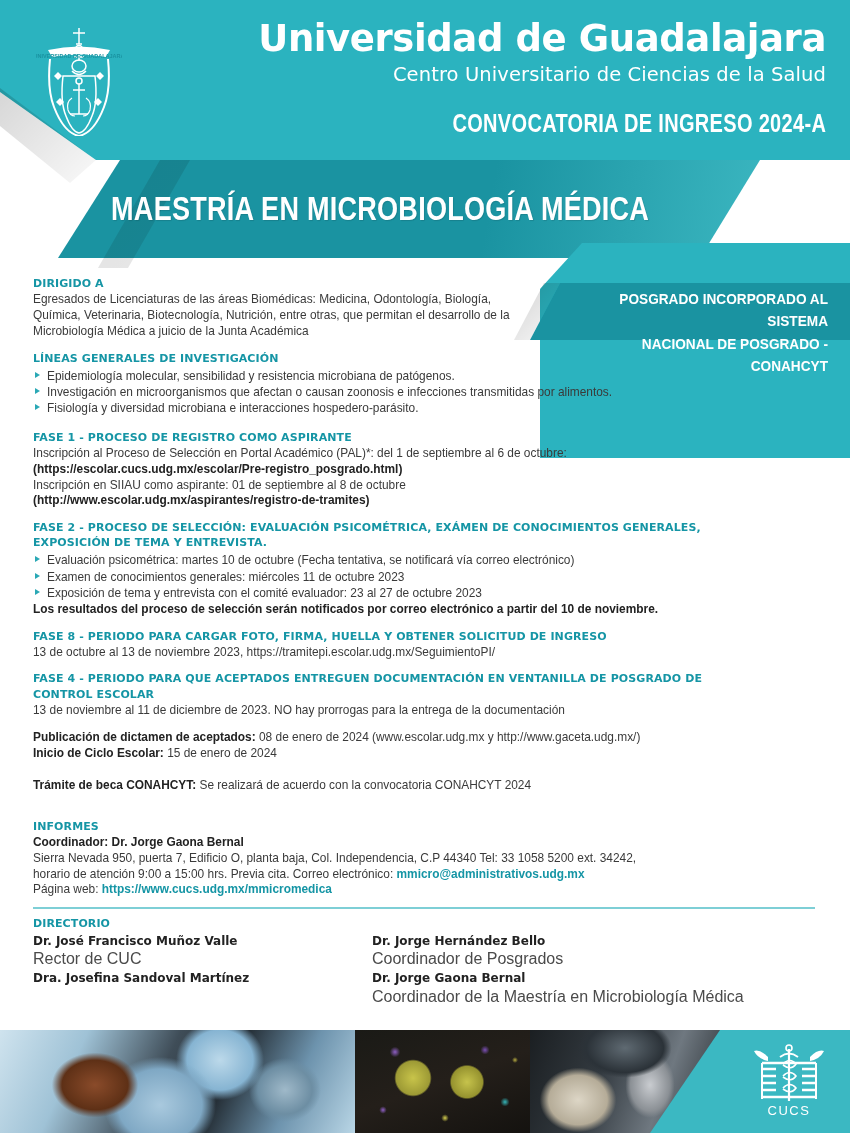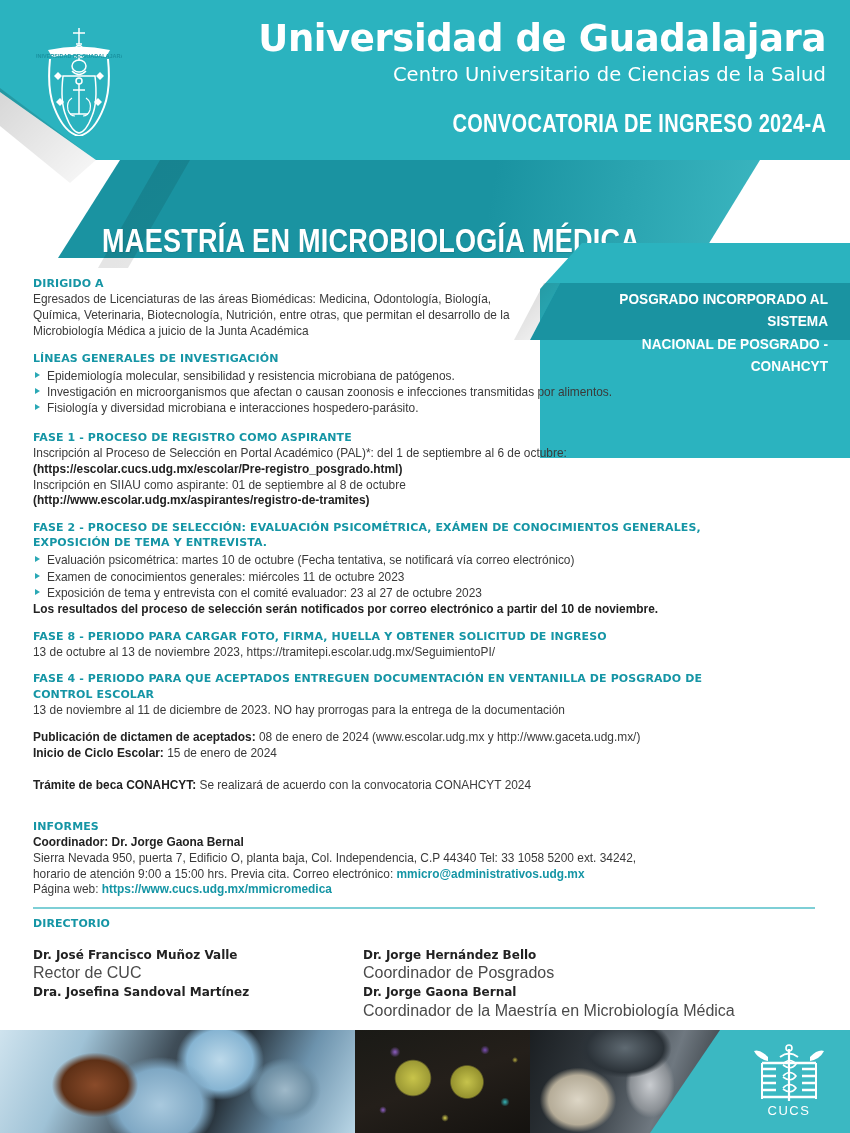--- a/index.html
+++ b/index.html
@@ -56,22 +56,22 @@
     position:absolute;left:0;top:160px;width:760px;height:98px;
     background:linear-gradient(100deg,#1a93a1 0%,#1a93a1 64%,#3bb6c0 100%);
     clip-path:polygon(120px 0,760px 0,700px 98px,58px 98px);
   }
   .title-banner-shade{
     position:absolute;left:40px;top:160px;width:720px;height:108px;
     background:linear-gradient(135deg,rgba(0,0,0,0.13),rgba(0,0,0,0));
     clip-path:polygon(120px 0,150px 0,88px 108px,58px 108px);
   }
   .title-text{
-    position:absolute;left:4px;top:160px;width:735px;height:98px;
-    display:flex;align-items:center;justify-content:center;margin-top:32px;
+    position:absolute;left:13px;top:160px;width:735px;height:98px;
+    display:flex;align-items:center;justify-content:center;
   }
   .title-text span{
     font-family:"Liberation Sans Narrow","Liberation Sans",sans-serif;
     font-weight:bold;font-size:33px;color:#fff;letter-spacing:0.3px;
     transform:scaleX(0.82);white-space:nowrap;
     text-shadow:1px 1px 1px rgba(0,0,0,0.12);
   }
 
   
   .right-panel{
@@ -122,21 +122,21 @@
   .bullet-list li .tri{
     position:absolute;left:2px;top:4px;
     width:0;height:0;border-left:5px solid #2aa8b5;
     border-top:3.5px solid transparent;border-bottom:3.5px solid transparent;
   }
   .sec-head{margin-bottom:1px;}
   .divider{
     height:1.5px;background:#7ecfd6;margin:9px 0 8px 0;width:782px;
   }
   .teal-link{color:#1595a5;font-weight:bold;}
-  .dir-cols{display:flex;gap:0;margin-top:17px;}
+  .dir-cols{display:flex;gap:9px;margin-top:3px;}
   .dir-col-a{width:330px;}
   .dir-col-b{width:420px;}
   .dir-name{font-weight:bold;font-size:12px;color:#222;line-height:1.3;
     font-family:"DejaVu Sans", sans-serif;}
   .dir-role{font-size:16px;color:#4a4a4a;line-height:1.3;margin-bottom:1px;}
 
   
   .footer{
     position:absolute;left:0;bottom:0;width:850px;height:103px;
     display:flex;overflow:hidden;

